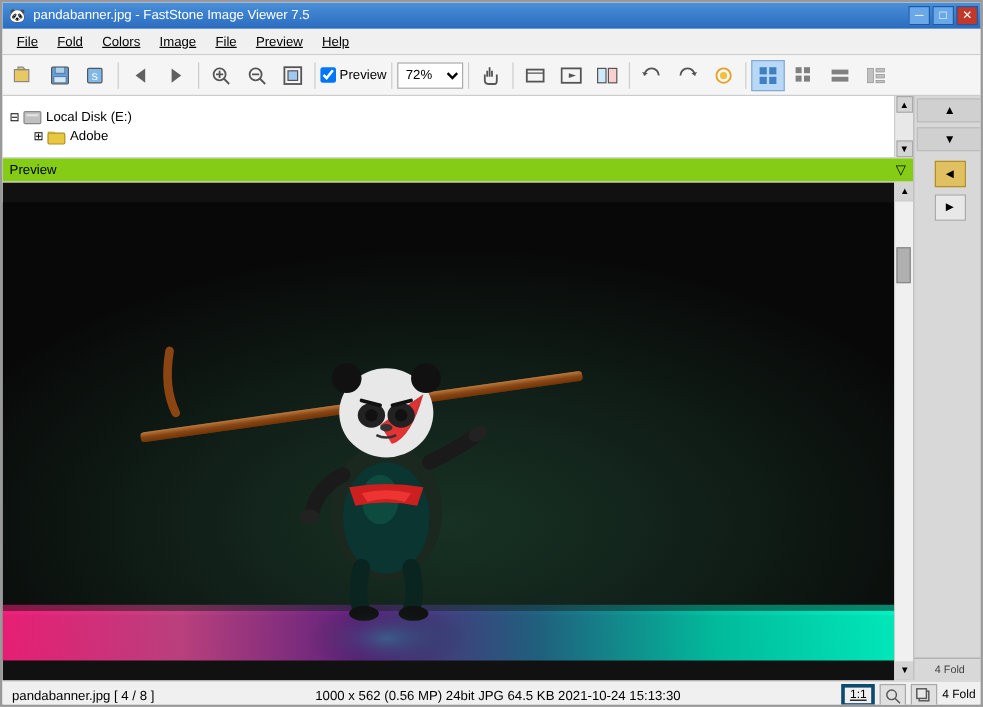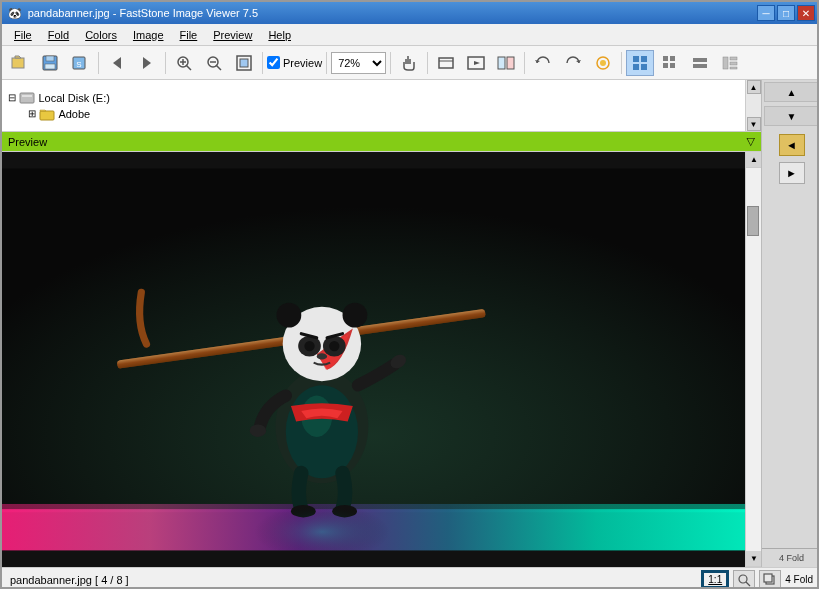--- a/index.html
+++ b/index.html
@@ -632,20 +632,21 @@
       </div>
 
       <div style="margin-top:auto; padding:4px; font-size:10px; text-align:center; border-top:1px solid #aaa; width:100%;">
         <div style="font-size:9px; color:#444;">4 Fold</div>
       </div>
     </div>
   </div>
 
   <div id="status-bar">
     <span>pandabanner.jpg [ 4 / 8 ]</span>
+    <span>1000 x 562 (0.56 MP)  24bit  JPG  64.5 KB  2021-10-24 15:13:30</span>
     <div id="status-right">
       <span style="border:3px solid #0c4a6e; padding:1px 4px; font-size:10px;text-decoration:underline;">1:1</span>
       <div class="status-icon-btn">
         <svg width="14" height="14" viewBox="0 0 14 14">
             <circle cx="6" cy="6" r="4" fill="none" stroke="#555" stroke-width="1.2"></circle>
             <line x1="9" y1="9" x2="13" y2="13" stroke="#555" stroke-width="1.2"></line>
           </svg>
       </div>
       <div class="status-icon-btn">
         <svg width="14" height="14" viewBox="0 0 14 14">

